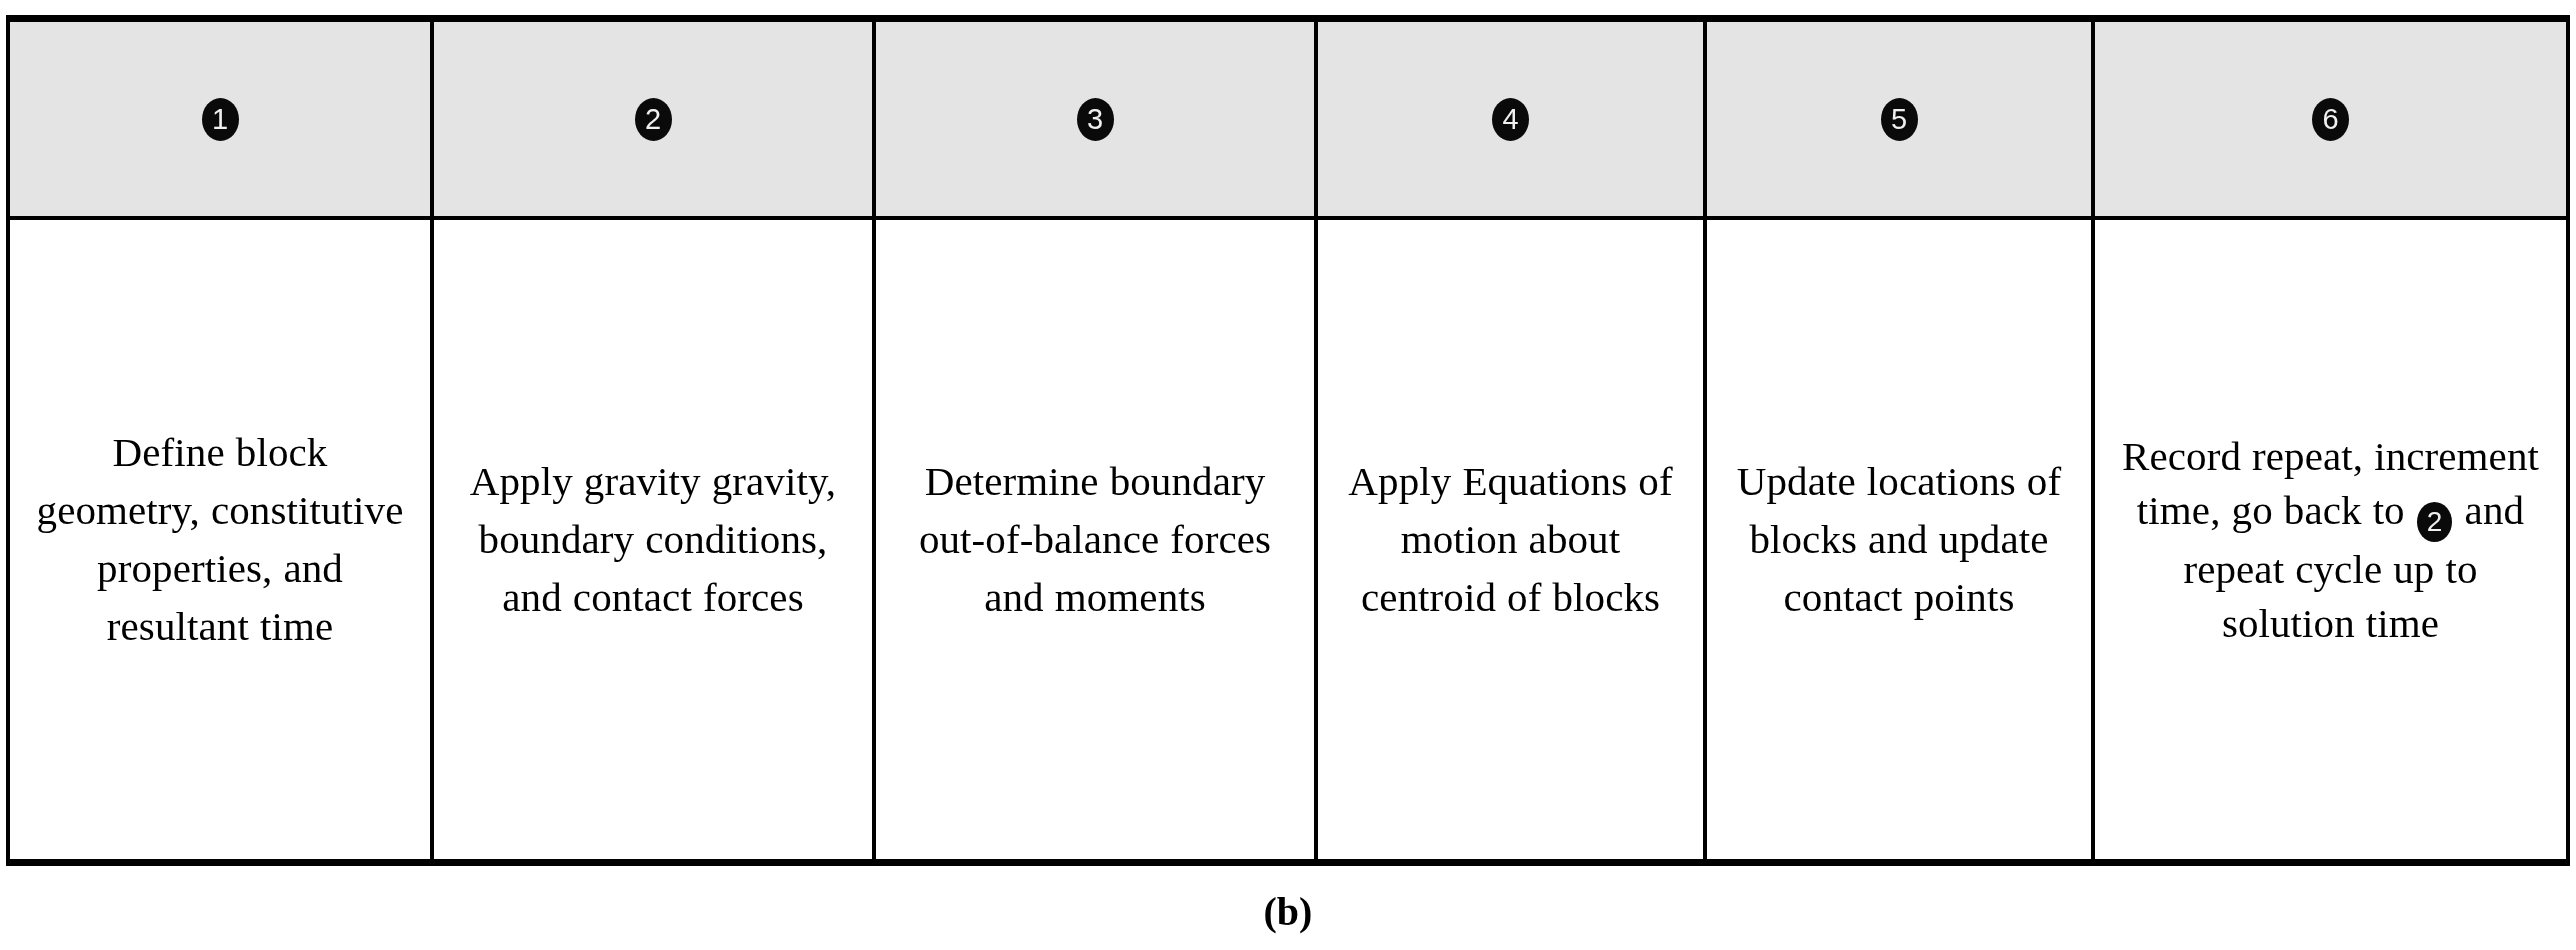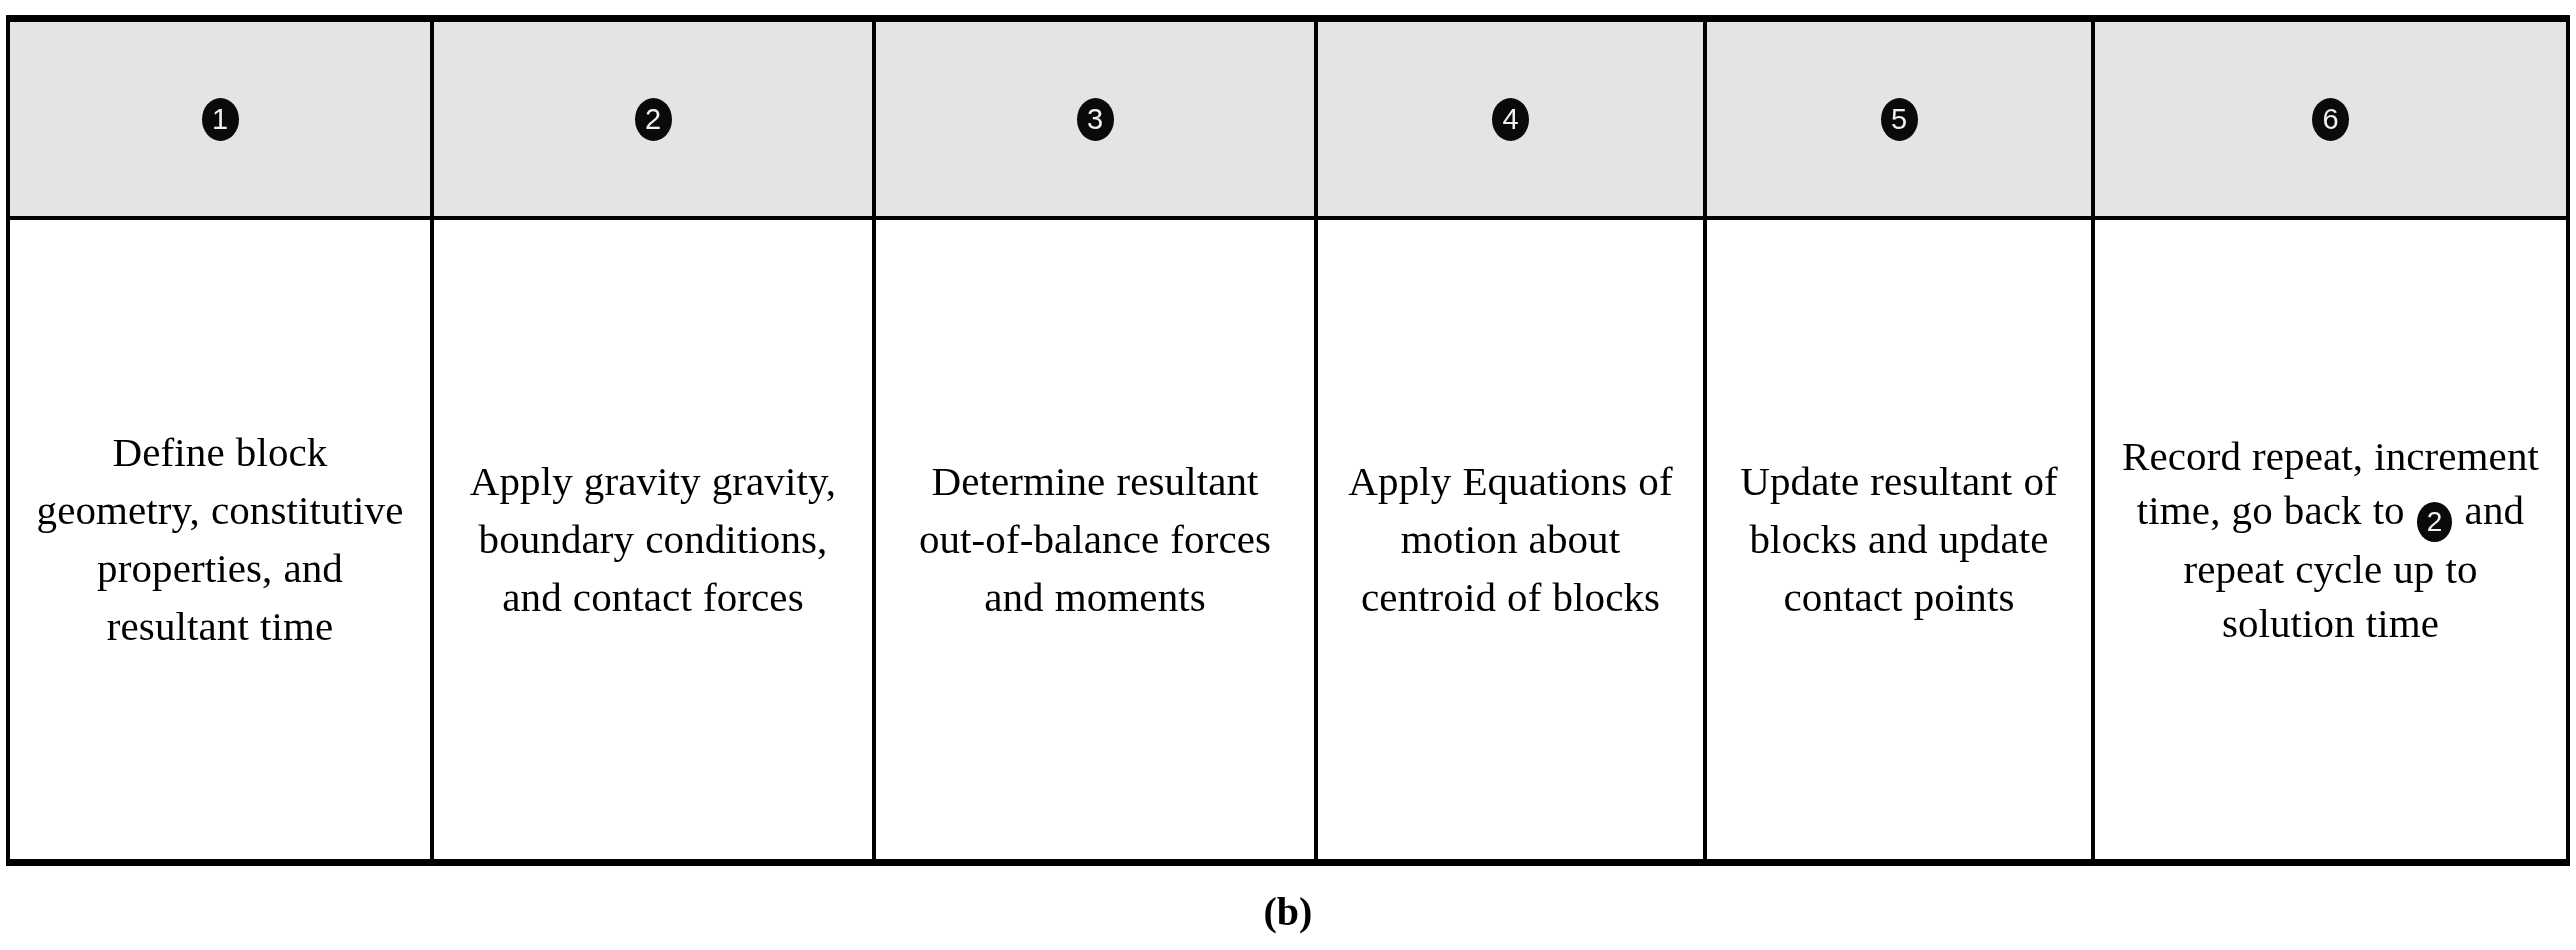--- a/index.html
+++ b/index.html
@@ -153,27 +153,27 @@
 
     <tbody>
       <tr class="body-row">
         <td>
           <div class="cell-text">Define block geometry, constitutive properties, and resultant time</div>
         </td>
         <td>
           <div class="cell-text">Apply gravity gravity, boundary conditions, and contact forces</div>
         </td>
         <td>
-          <div class="cell-text">Determine resultant out-of-balance forces and moments</div>
+          <div class="cell-text">Determine boundary out-of-balance forces and moments</div>
         </td>
         <td>
           <div class="cell-text">Apply Equations of motion about centroid of blocks</div>
         </td>
         <td>
-          <div class="cell-text">Update resultant of blocks and update contact points</div>
+          <div class="cell-text">Update locations of blocks and update contact points</div>
         </td>
         <td>
           <div class="cell-text wide"><span>Record repeat, increment time, go back to </span><span class="badge inline-badge">2</span><span> and repeat cycle up to solution time</span></div>
         </td>
       </tr>
     </tbody>
   </table>
 
   <div class="caption">(b)</div>
 

